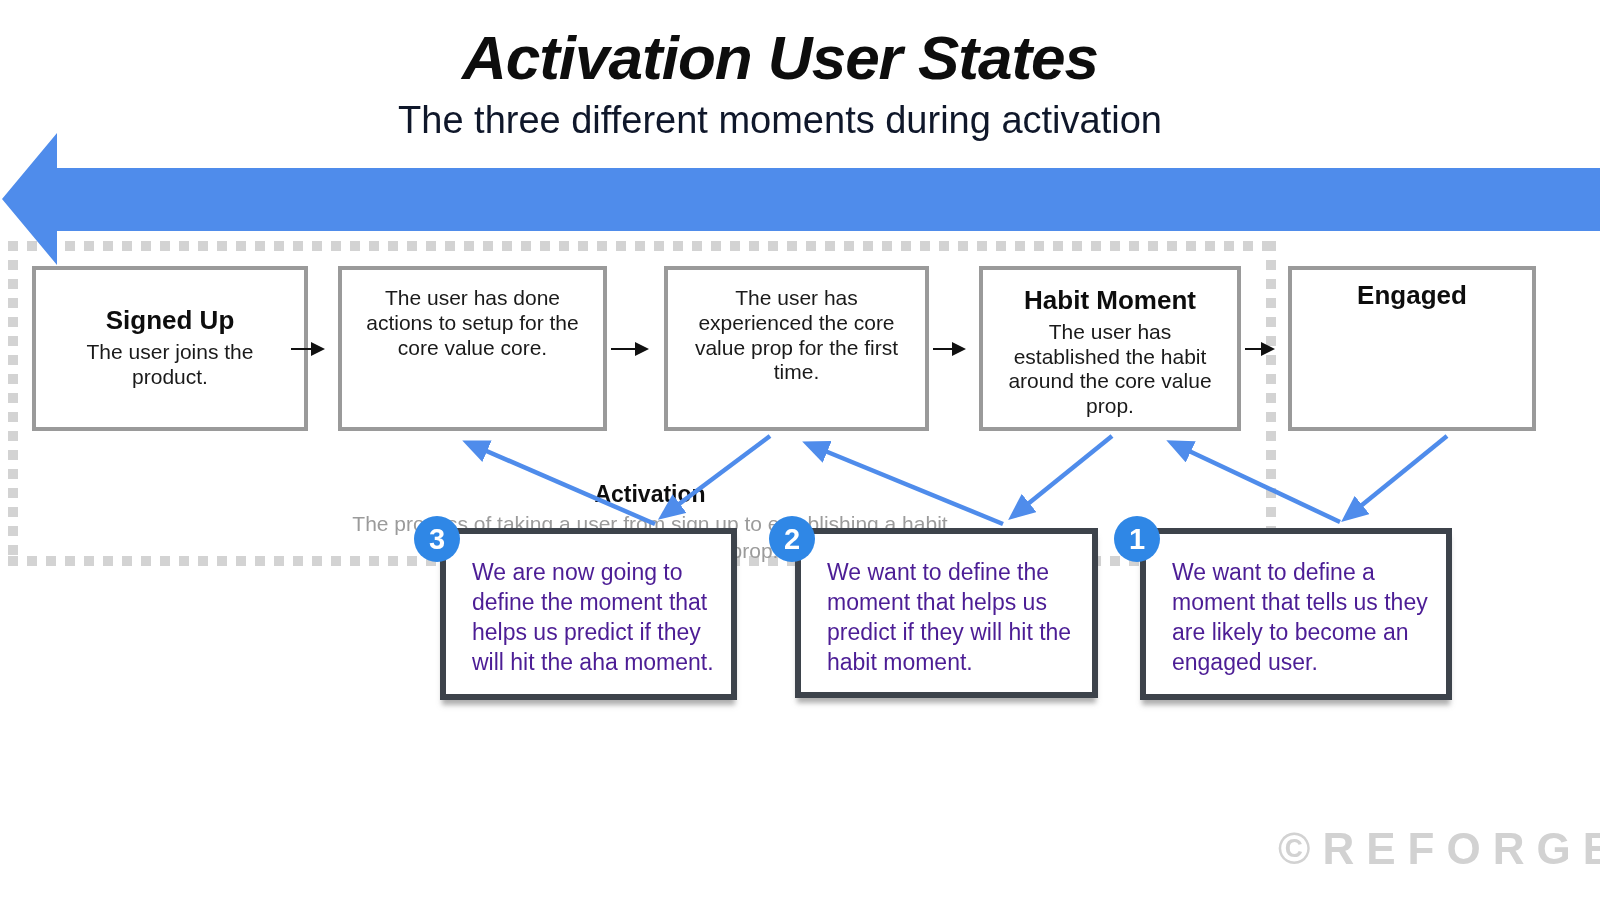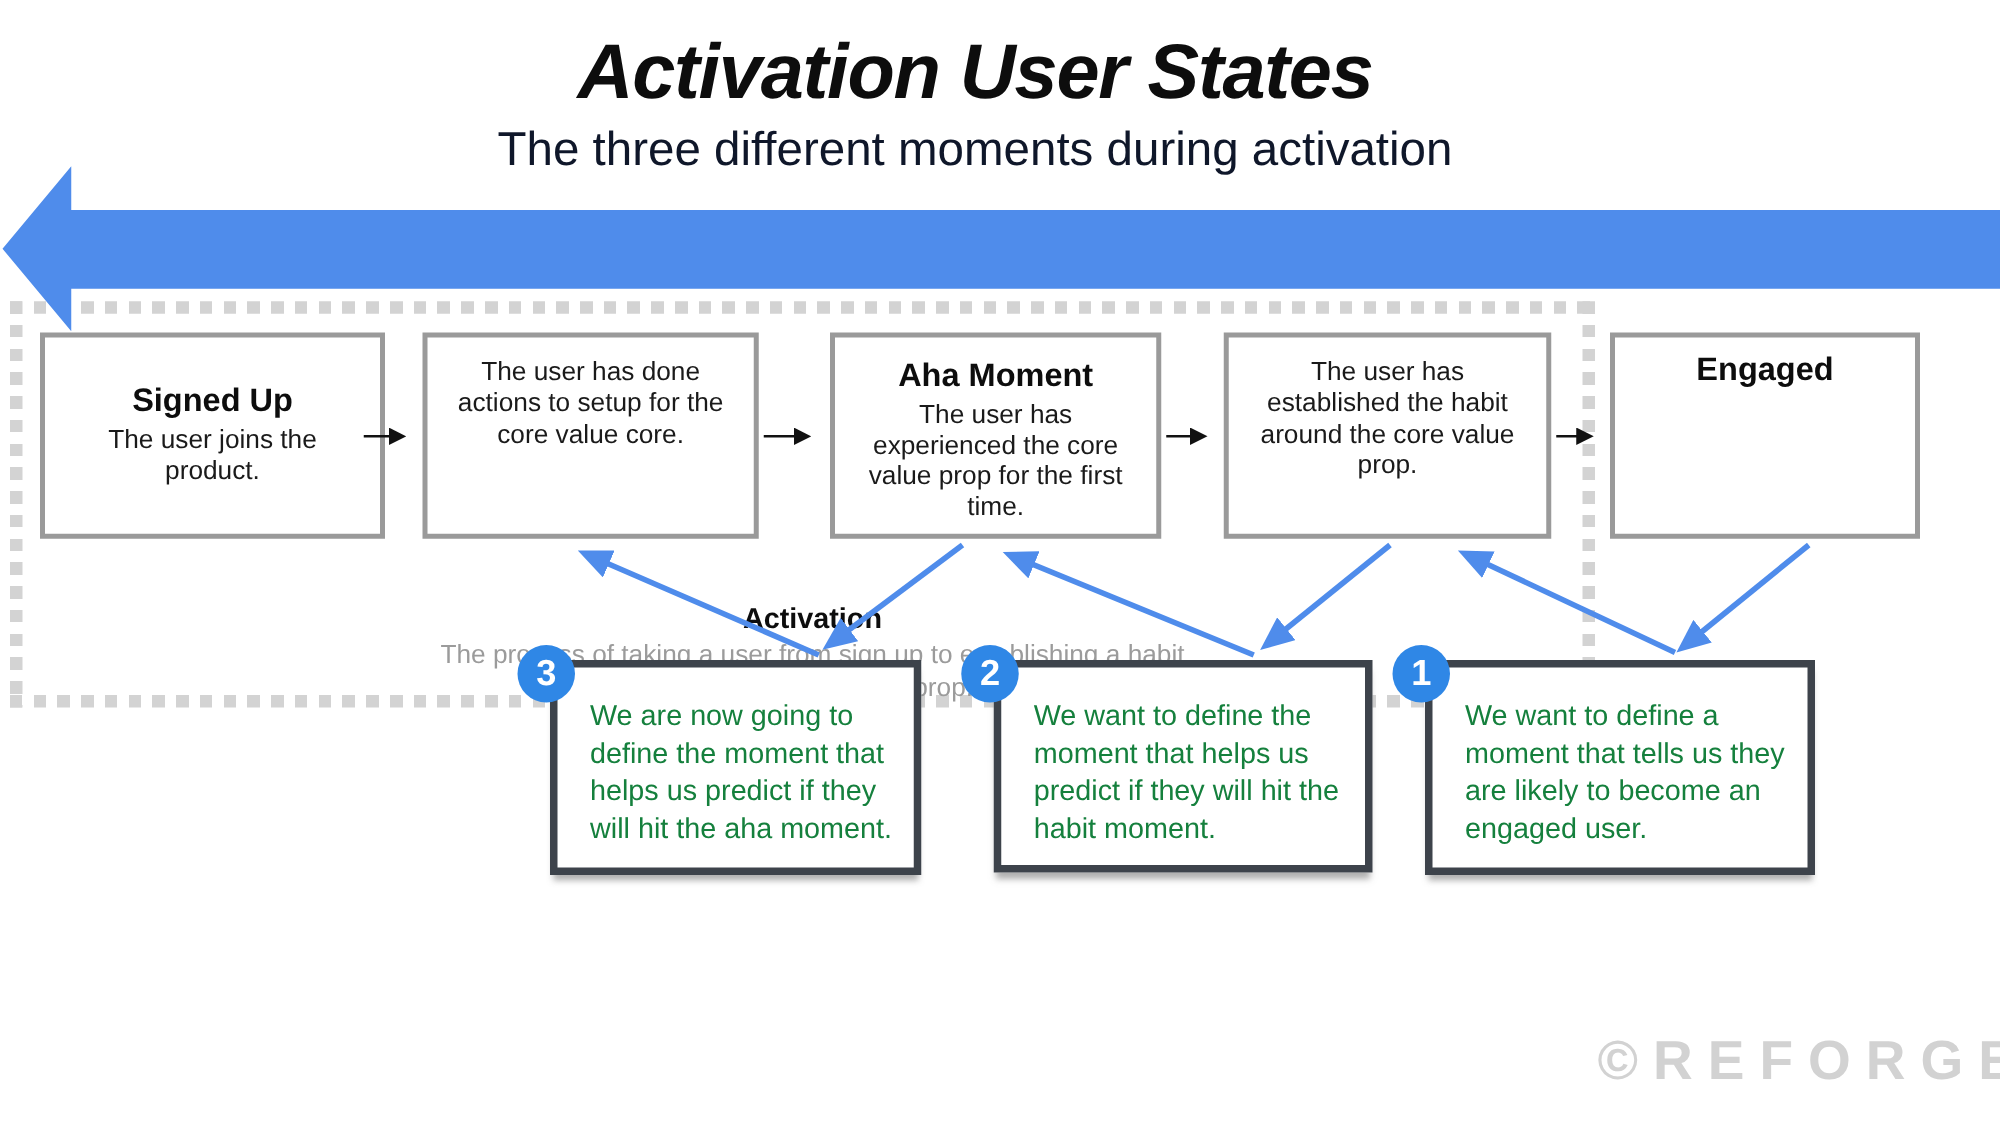--- a/index.html
+++ b/index.html
@@ -44,21 +44,21 @@
   
   .callout{
     position:absolute;top:528px;box-sizing:border-box;background:#fff;
     border:6px solid #3d434b;z-index:4;
     box-shadow:0 7px 5px -2px rgba(110,110,110,0.55);
     padding:24px 12px 0 26px;
   }
   #callout-3{left:440px;width:297px;height:172px;}
   #callout-2{left:795px;width:303px;height:170px;}
   #callout-1{left:1140px;width:312px;height:172px;}
-  .callout-text{font-size:23px;color:#15803d;line-height:1.3;margin:0;text-align:left;}
+  .callout-text{font-size:23px;color:#4c1d95;line-height:1.3;margin:0;text-align:left;}
   .badge{
     position:absolute;left:-32px;top:-18px;width:46px;height:46px;border-radius:50%;
     background:#2f87e6;color:#ffffff;font-size:29px;font-weight:bold;
     display:flex;align-items:center;justify-content:center;z-index:5;
   }
   
   .watermark{
     position:absolute;left:1278px;top:824px;z-index:2;
     font-size:44px;font-weight:bold;color:#d2d2d2;letter-spacing:12px;white-space:nowrap;
   }
@@ -76,24 +76,24 @@
 <div class="dashed-zone"></div>
 
 <div class="state-box" id="box-signed-up">
   <p class="state-title">Signed Up</p>
   <p class="state-desc">The user joins the product.</p>
 </div>
 <div class="state-box" id="box-setup">
   <p class="state-desc">The user has done actions to setup for the core value core.</p>
 </div>
 <div class="state-box" id="box-aha">
-  <p class="state-title">Aha Moment</p>
   <p class="state-desc">The user has experienced the core value prop for the first time.</p>
 </div>
 <div class="state-box" id="box-habit">
+  <p class="state-title">Habit Moment</p>
   <p class="state-desc">The user has established the habit around the core value prop.</p>
 </div>
 <div class="state-box" id="box-engaged">
   <p class="state-title">Engaged</p>
 </div>
 
 <div class="activation-caption">
   <p class="activation-title">Activation</p>
   <p class="activation-desc">The process of taking a user from sign up to establishing a habit around the core value prop.</p>
 </div>

